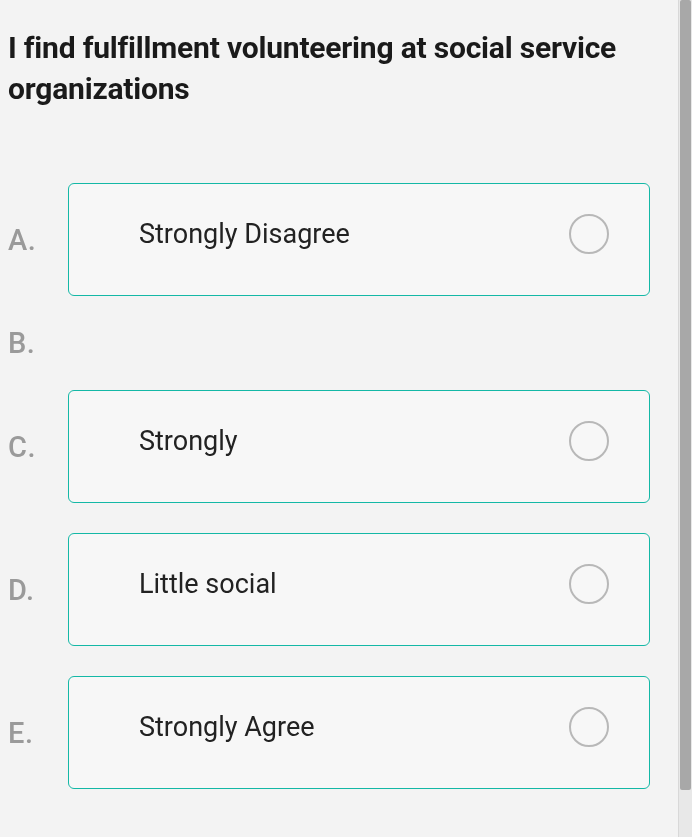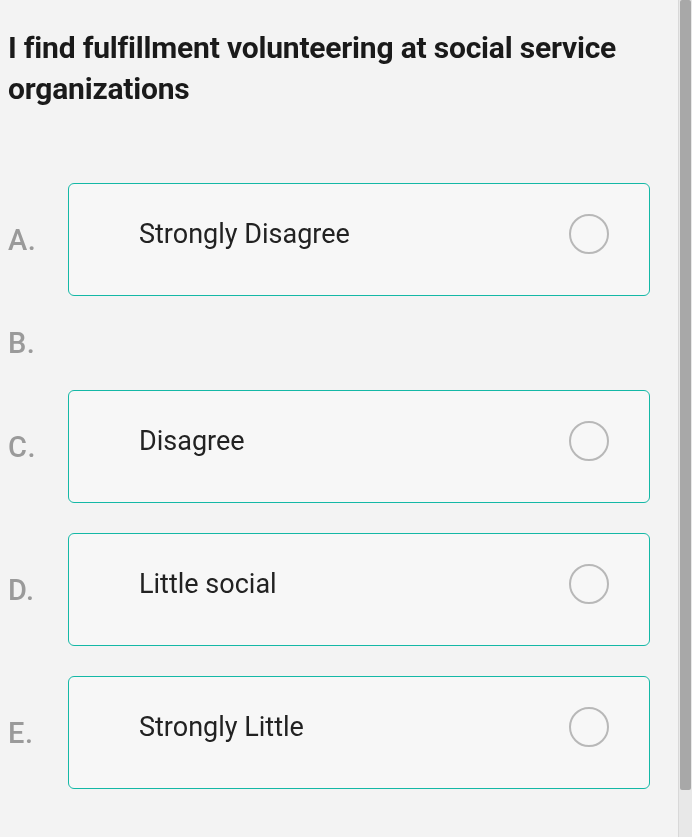--- a/index.html
+++ b/index.html
@@ -111,37 +111,37 @@
         </div>
       </div>
 
       <div class="option-row">
         <div class="option-letter">B.</div>
       </div>
 
       <div class="option-row">
         <div class="option-letter">C.</div>
         <div class="option-card">
-          <span class="option-label">Disagree</span>
+          <span class="option-label">Strongly</span>
           <span class="radio"></span>
         </div>
       </div>
 
       <div class="option-row">
         <div class="option-letter">D.</div>
         <div class="option-card">
           <span class="option-label">Little social</span>
           <span class="radio"></span>
         </div>
       </div>
 
       <div class="option-row">
         <div class="option-letter">E.</div>
         <div class="option-card">
-          <span class="option-label">Strongly Little</span>
+          <span class="option-label">Strongly Agree</span>
           <span class="radio"></span>
         </div>
       </div>
 
     </div>
   </div>
 
   <div class="scrollbar-track">
     <div class="scrollbar-thumb"></div>
   </div>

